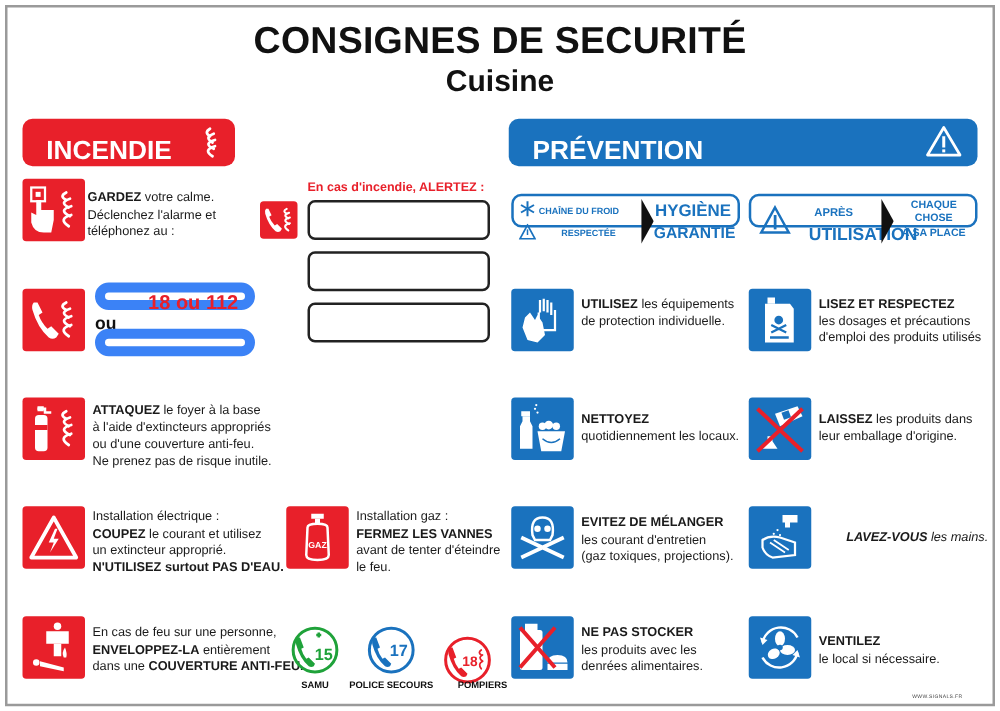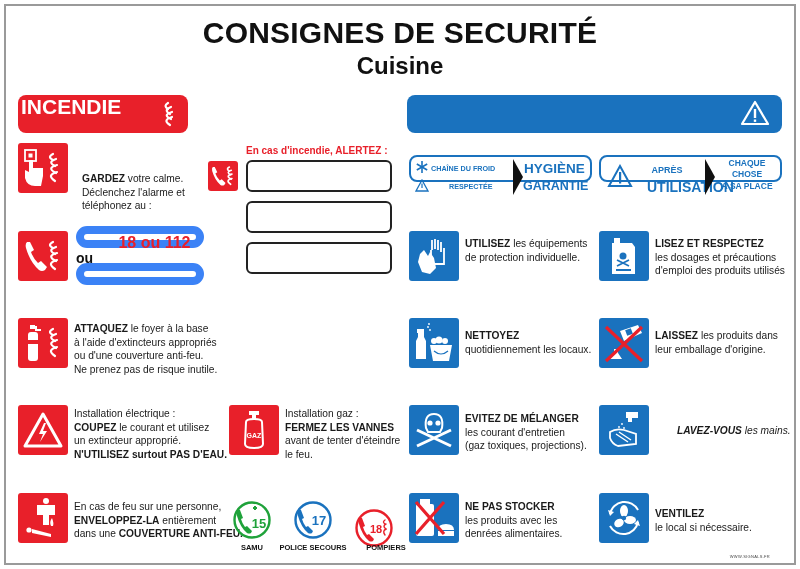--- a/index.html
+++ b/index.html
@@ -2,21 +2,21 @@
 <html><head>
 <meta charset="utf-8">
 <style>
   * { box-sizing: border-box; margin: 0; padding: 0; }
   html, body { width: 800px; height: 569px; background: #fff; overflow: hidden; }
   body { font-family: "Liberation Sans", sans-serif; color: #111; position: relative; }
   .frame { position: absolute; left: 4px; top: 4px; width: 792px; height: 561px; border: 2px solid #9a9a9a; background: #fff; }
   .title { position: absolute; left: 0; width: 800px; top: 16px; text-align: center; font-weight: 900; font-size: 30px; letter-spacing: 0.2px; color: #111; }
   .subtitle { position: absolute; left: 0; width: 800px; top: 52px; text-align: center; font-weight: 700; font-size: 24px; color: #111; }
 
-  .section-bar { position: absolute; height: 38px; border-radius: 8px; color: #fff; font-weight: 900; font-size: 21px; display: flex; align-items: flex-start; padding-left: 3px; }
+  .section-bar { position: absolute; height: 38px; border-radius: 8px; color: #fff; font-weight: 900; font-size: 21px; display: flex; align-items: flex-end; padding-left: 19px; }
   .bar-red { left: 18px; top: 95px; width: 170px; background: #e8202a; }
   .bar-blue { left: 407px; top: 95px; width: 375px; background: #1a72be; }
   .bar-icon { position: absolute; right: 12px; top: 6px; }
 
   .pict { position: absolute; width: 50px; height: 50px; border-radius: 3px; display: flex; align-items: center; justify-content: center; }
   .red { background: #e8202a; }
   .blue { background: #1a72be; }
   .pict svg { width: 44px; height: 44px; }
 
   .txt { position: absolute; font-size: 10.2px; line-height: 13.5px; color: #1a1a1a; }
@@ -51,20 +51,21 @@
           <path d="M8 2 Q3 5 8 8"></path>
           <path d="M11 6 Q3 9 10 13"></path>
           <path d="M12 11 Q2 14 11 18"></path>
           <path d="M12 16 Q2 19 10 24"></path>
         </g>
       </svg>
   </span>
 </div>
 
 <div class="section-bar bar-blue">
+  <span>PRÉVENTION</span>
   <span class="bar-icon" style="top:4px;">
     <svg width="30" height="28" viewBox="0 0 30 28">
         <path d="M15 3 L28 25 L2 25 Z" fill="none" stroke="#fff" stroke-width="2.2" stroke-linejoin="round"></path>
         <rect x="13.8" y="10" width="2.4" height="9" fill="#fff"></rect>
         <rect x="13.8" y="20.5" width="2.4" height="2.4" fill="#fff"></rect>
       </svg>
   </span>
 </div>
 
 <div class="pict red" style="left:18px;top:143px;">
@@ -73,21 +74,21 @@
       <rect x="7.5" y="7.5" width="4" height="4" fill="#fff"></rect>
       <path d="M8 14 L8 26 L4 24 L4 32 Q6 40 14 40 L20 40 L22 30 L22 22 L12 22 L12 14 Z" fill="#fff"></path>
       <g fill="none" stroke="#fff" stroke-width="2.2" stroke-linecap="round">
         <path d="M32 8 Q26 11 32 14"></path>
         <path d="M35 13 Q26 16 34 20"></path>
         <path d="M36 19 Q25 22 35 27"></path>
         <path d="M36 26 Q25 29 34 35"></path>
       </g>
     </svg>
 </div>
-<div class="txt" style="left:82px;top:152px;margin-top:20px;">
+<div class="txt" style="left:70px;top:152px;">
   <b>GARDEZ</b> <span>votre calme.</span><br>
   <span>Déclenchez l'alarme et</span><br>
   <span>téléphonez au :</span>
 </div>
 
 <div class="pict red" style="left:18px;top:231px;">
   <svg viewBox="0 0 44 44">
       <path d="M6 8 Q4 10 5 14 Q9 28 18 36 Q21 38 24 36 L26 33 L20 27 L17 29 Q12 24 10 18 L13 16 L9 8 Z" fill="#fff"></path>
       <g fill="none" stroke="#fff" stroke-width="2.2" stroke-linecap="round">
         <path d="M32 8 Q26 11 32 14"></path>

